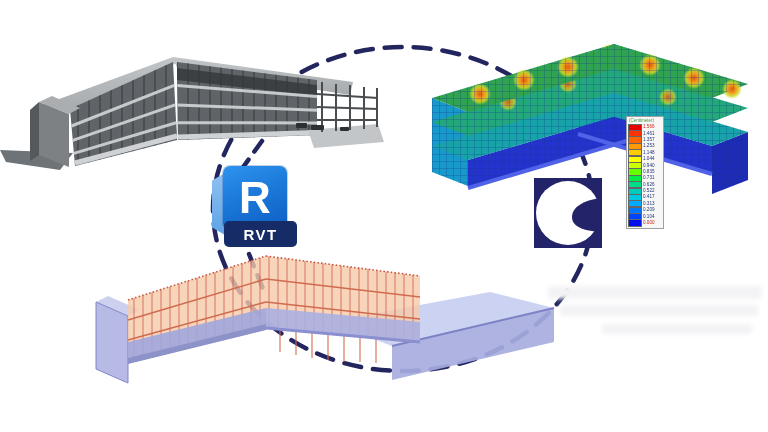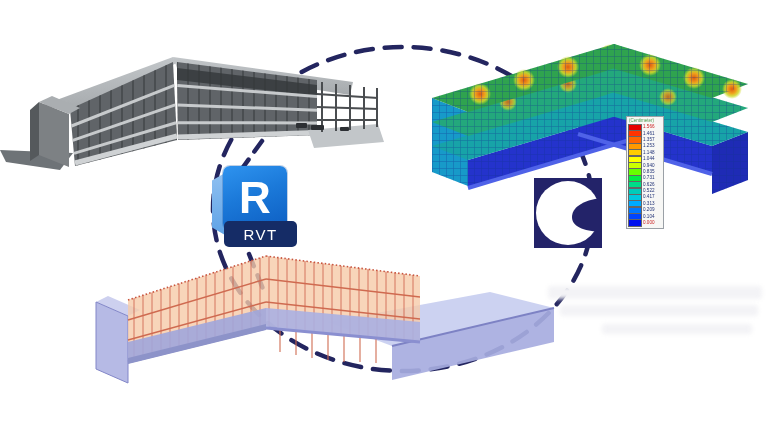--- a/index.html
+++ b/index.html
@@ -19,21 +19,21 @@
     box-shadow:0 0 0 1px rgba(10,70,150,.25);
   }
   .revit-fold{
     position:absolute;left:9px;top:13px;width:13px;height:62px;
     background:linear-gradient(180deg,#8fc0f1,#5fa3e6);
     clip-path:polygon(0 12%,100% 0,100% 100%,0 88%);
   }
   .revit-tag{
     position:absolute;left:21px;top:61px;width:73px;height:26px;border-radius:5px;
     background:#152c66;display:flex;align-items:center;justify-content:center;
-    color:#fff;font-weight:normal;font-size:15px;letter-spacing:1.5px;
+    color:#fff;font-weight:bold;font-size:15px;letter-spacing:1.5px;
   }
   
   .legend{
     left:626px;top:116px;width:38px;background:#f7f7f5;border:1px solid #9aa0a6;
     padding:1px 1px 2px 2px;box-sizing:border-box;z-index:6;
   }
   .legend-title{font-size:4.5px;color:#4a9a4a;white-space:nowrap;line-height:6px;}
   .legend-row{display:flex;align-items:center;height:6.4px;}
   .legend-swatch{width:12px;height:5.2px;outline:0.5px solid #666;margin-right:2px;flex:0 0 auto;}
   .legend-value{font-size:4.6px;color:#223377;line-height:6px;}

